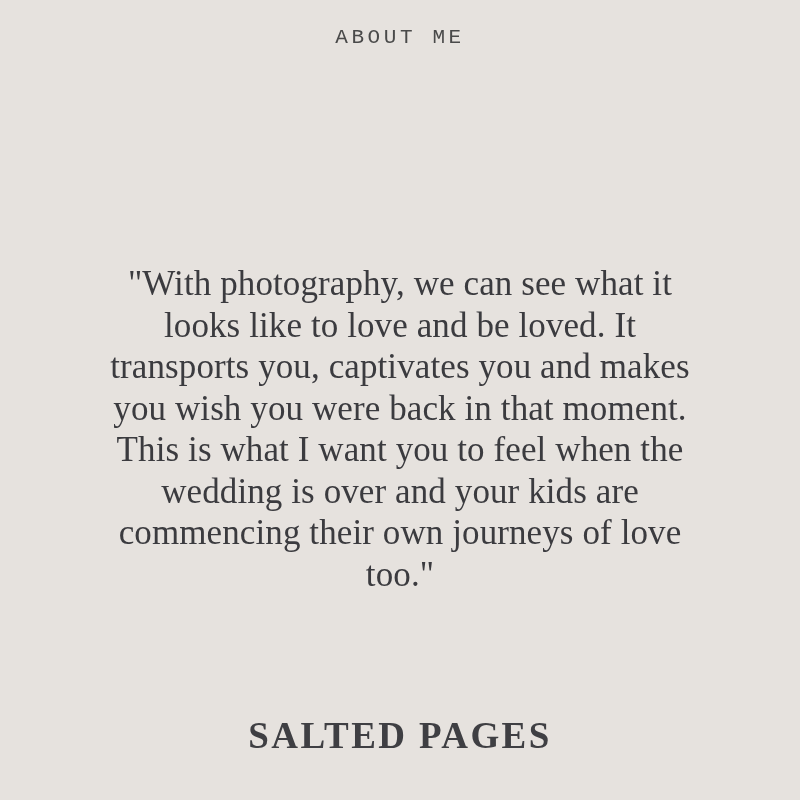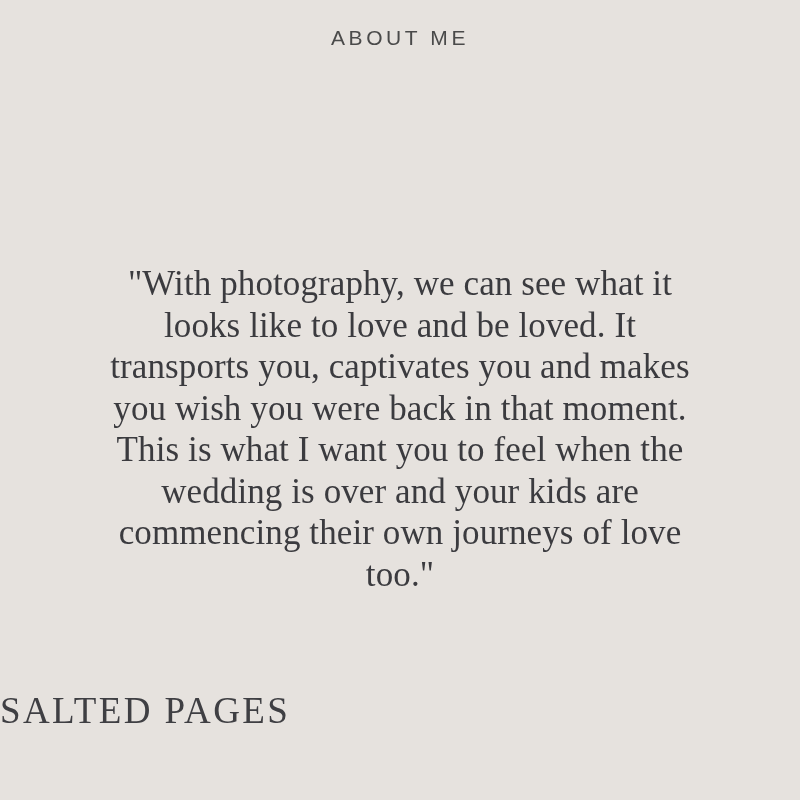--- a/index.html
+++ b/index.html
@@ -17,21 +17,21 @@
     position: relative;
     width: 800px;
     height: 800px;
     box-sizing: border-box;
     display: flex;
     flex-direction: column;
     align-items: center;
   }
   .eyebrow {
     margin-top: 26px;
-    font-family: Liberation Sans, sans-serif;
+    font-family: Liberation Mono, monospace;
     font-size: 21px;
     letter-spacing: 3.6px;
     color: #4a4a4a;
     font-weight: 400;
     text-align: center;
   }
   .quote-wrap {
     position: absolute;
     top: 228px;
     left: 0;
@@ -43,24 +43,26 @@
     width: 610px;
     text-align: center;
     font-family: "Liberation Serif", serif;
     font-size: 35px;
     line-height: 41.5px;
     color: #3b3b3f;
     letter-spacing: 0.1px;
   }
   .footer-wrap {
     position: absolute;
-    bottom: 68px;
+    bottom: 43px;
     left: 0;
     right: 0;
     display: flex;
+    justify-content: center;
+    font-weight: bold;
   }
   .brand {
     font-family: "Liberation Serif", serif;
     font-size: 37px;
     letter-spacing: 2.4px;
     color: #3f3f43;
     text-align: center;
   }
 </style>
 </head>

